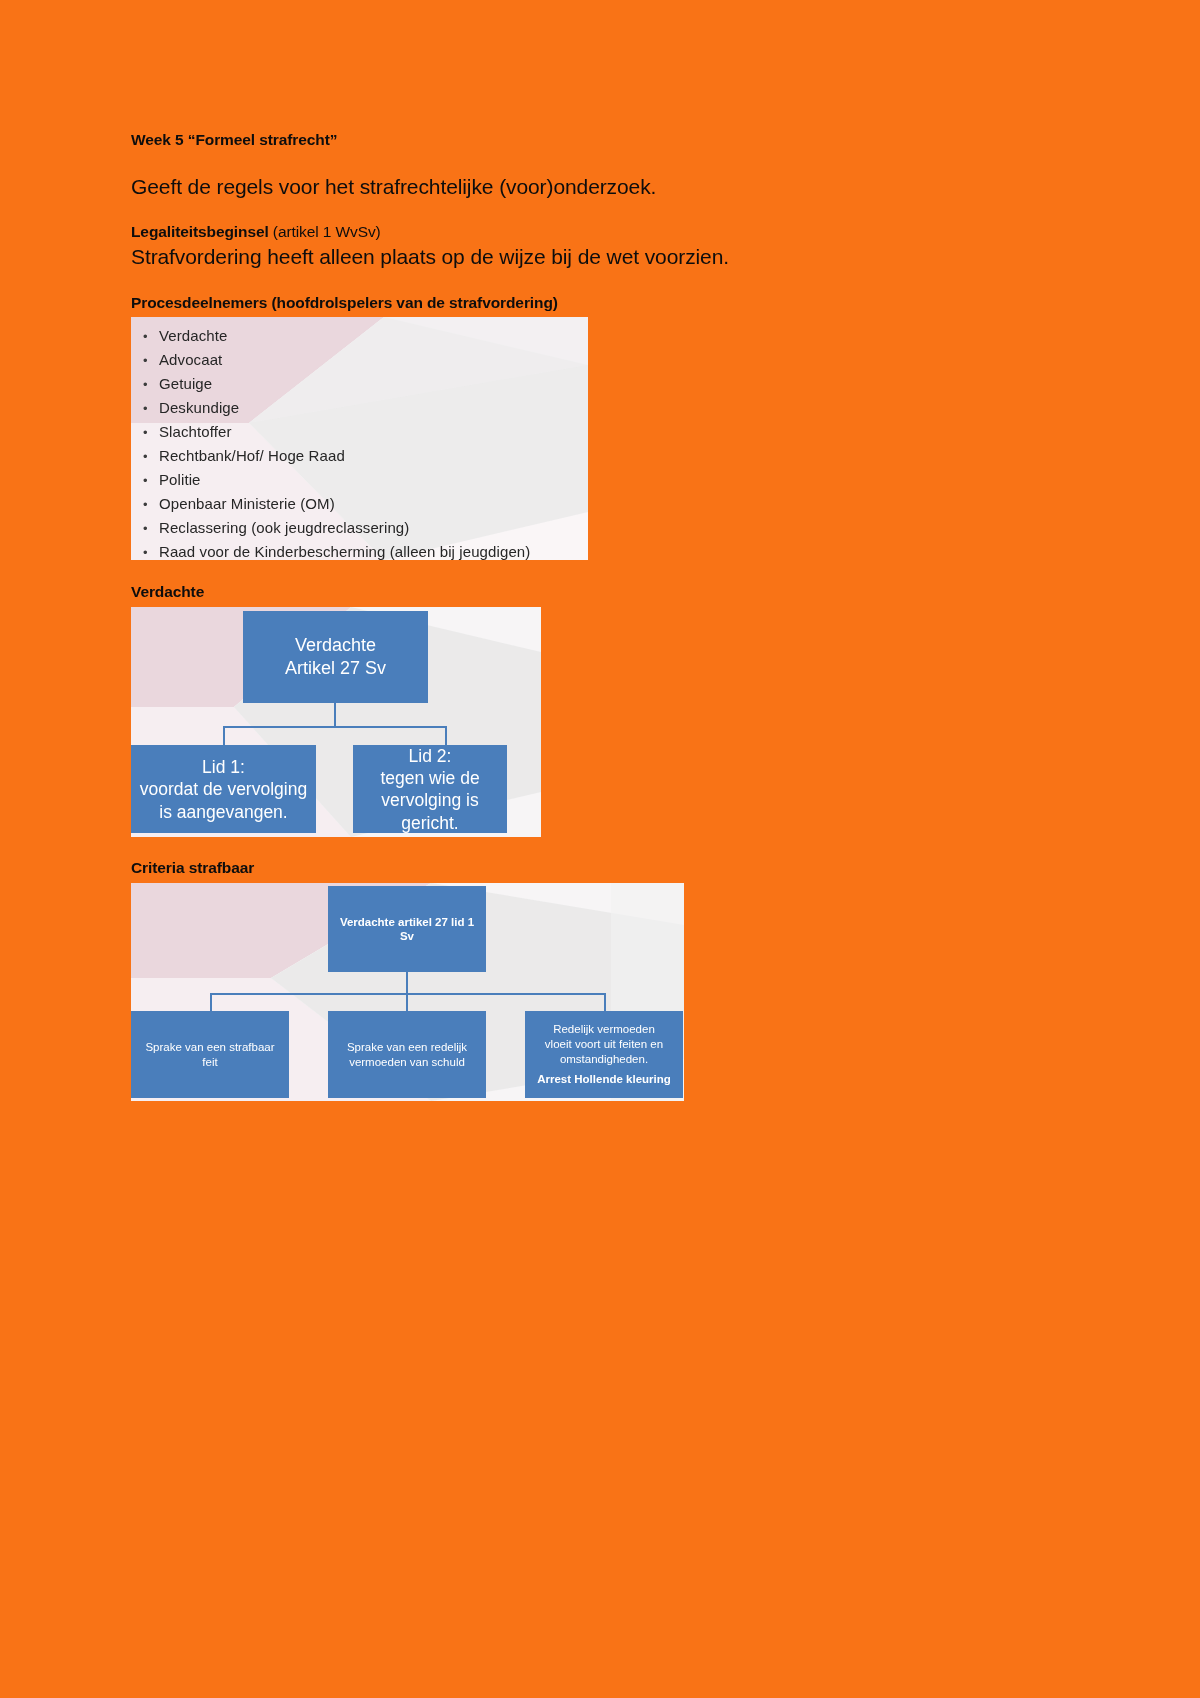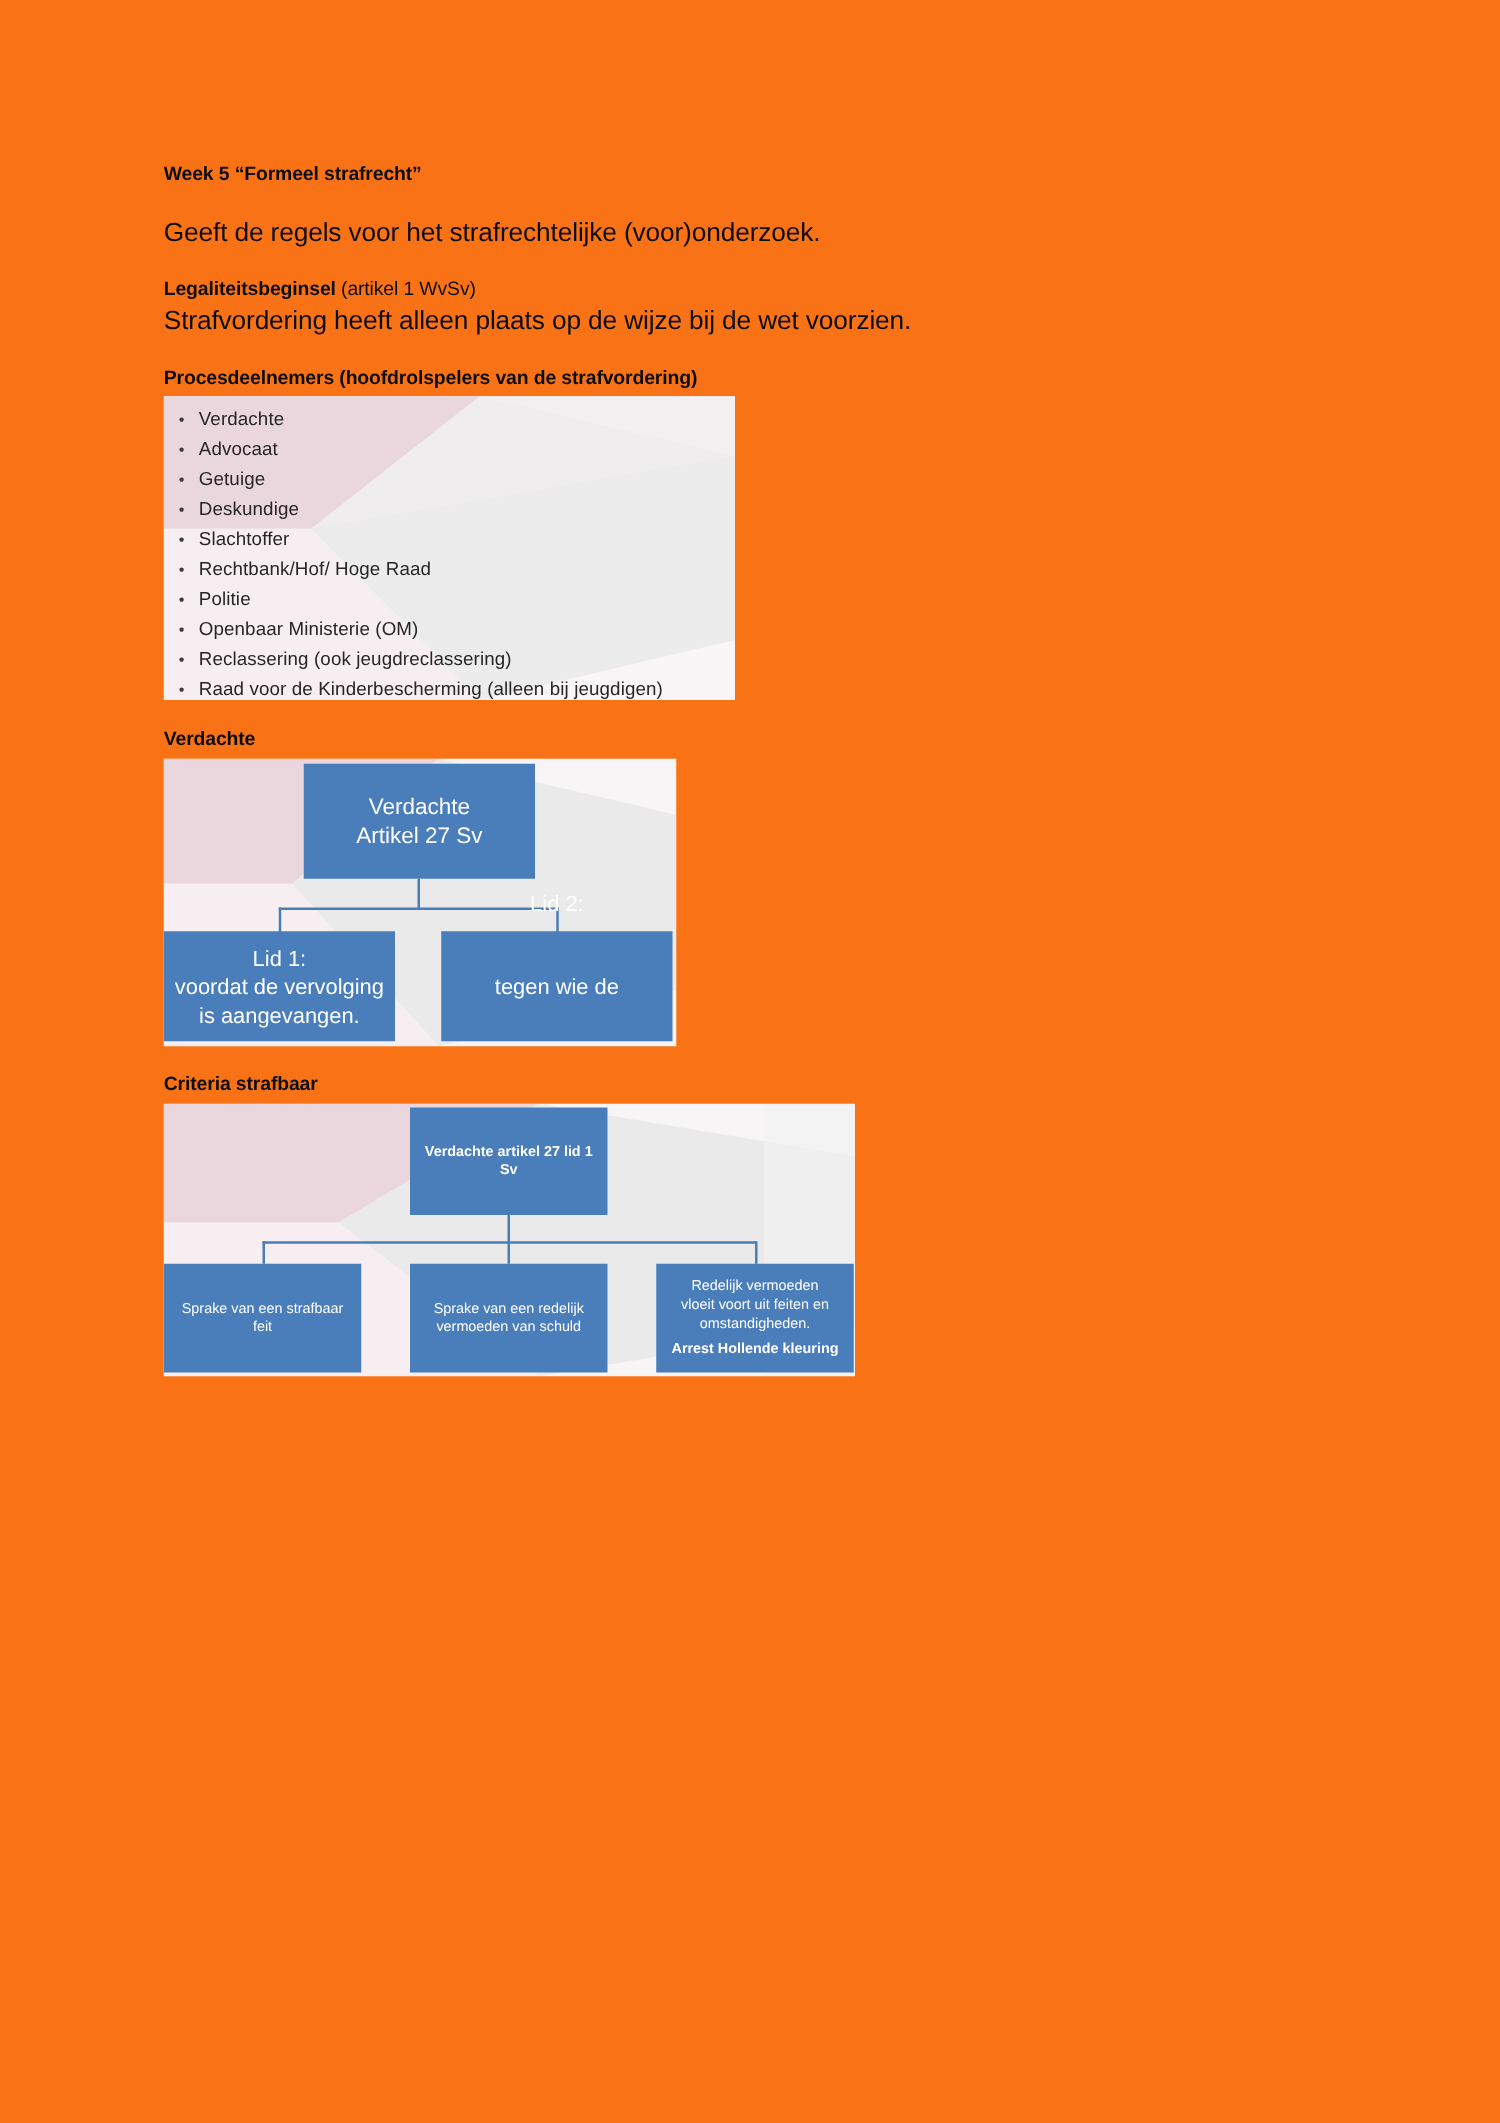--- a/index.html
+++ b/index.html
@@ -136,21 +136,21 @@
     width: 185px;
     height: 92px;
     font-size: 18px;
   }
   #verdachte-graphic .node.leaf {
     top: 138px;
     height: 88px;
     font-size: 17.5px;
   }
   #verdachte-graphic .node.leaf-1 { left: 0px; width: 185px; }
-  #verdachte-graphic .node.leaf-2 { left: 222px; width: 185px; gap: 44px; }
+  #verdachte-graphic .node.leaf-2 { left: 222px; width: 154px; }
 
   
   #criteria-graphic {
     width: 553px;
     height: 218px;
   }
   #criteria-graphic .node.root {
     left: 197px;
     top: 3px;
     width: 158px;

